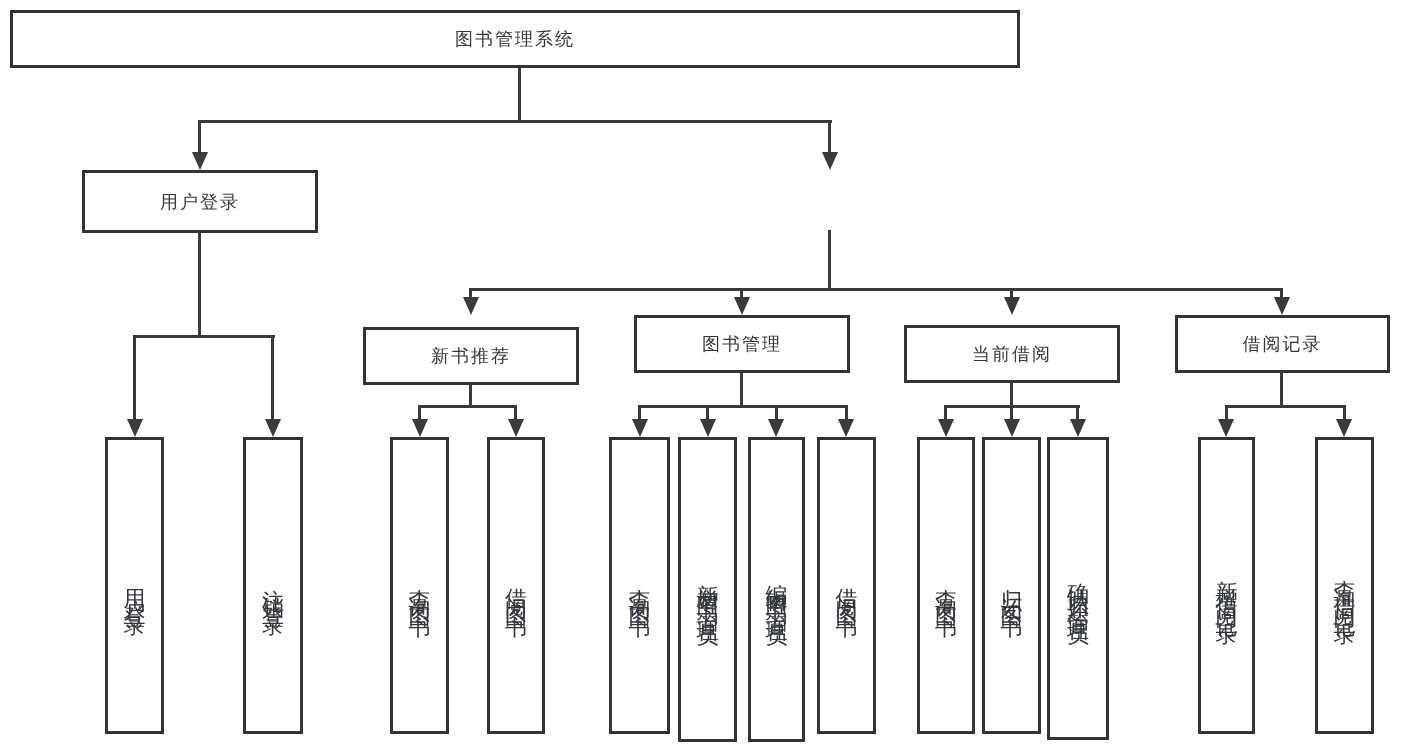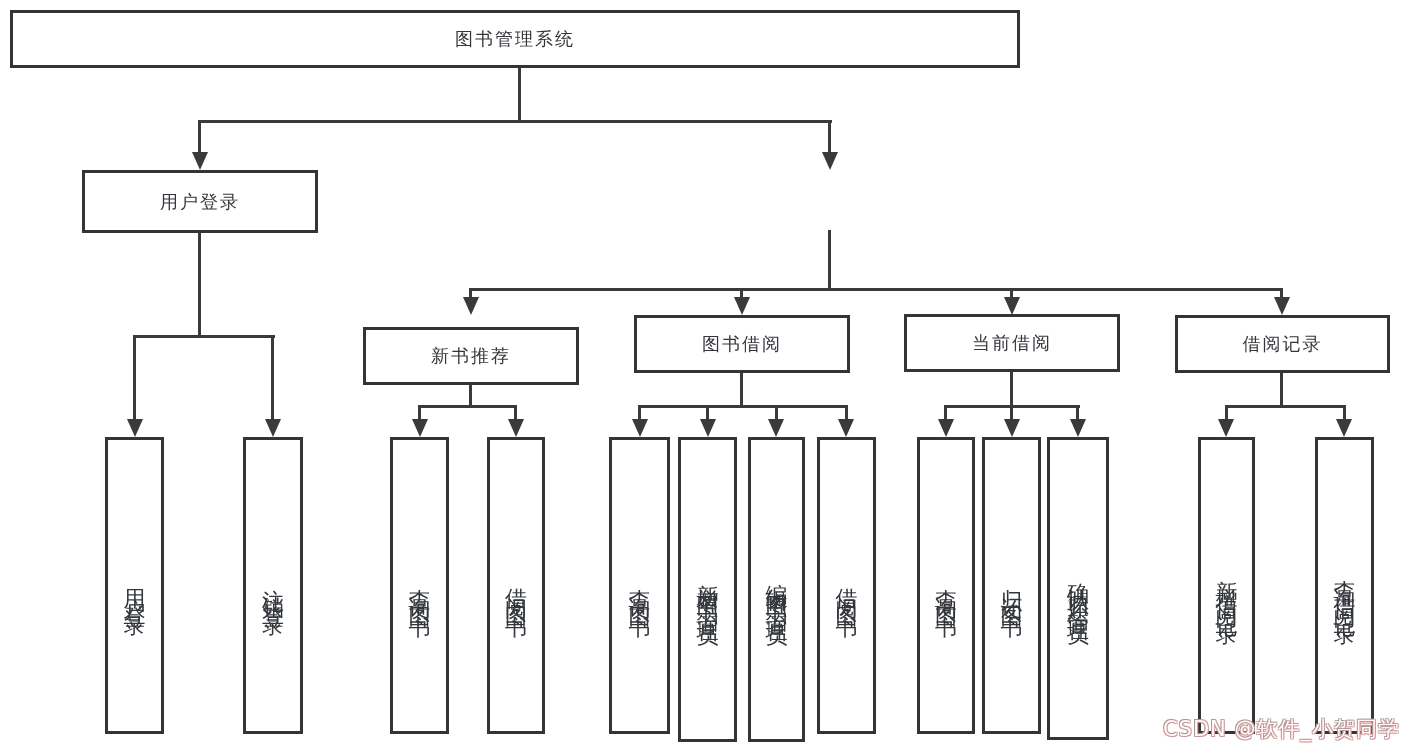--- a/index.html
+++ b/index.html
@@ -92,37 +92,36 @@
   <i class="vl" style="left:1225px;top:405px;height:16px"></i>
   <i class="ar" style="left:1218px;top:419px"></i>
   <i class="vl" style="left:1343px;top:405px;height:16px"></i>
   <i class="ar" style="left:1336px;top:419px"></i>
 
   <div class="box hbox" style="left:10px;top:10px;width:1010px;height:58px">图书管理系统</div>
 
   <div class="box hbox" style="left:82px;top:170px;width:236px;height:63px">用户登录</div>
 
   <div class="box hbox" style="left:363px;top:327px;width:216px;height:58px">新书推荐</div>
-  <div class="box hbox" style="left:634px;top:315px;width:216px;height:58px">图书借阅</div>
-  <div class="box hbox" style="left:904px;top:314px;width:216px;height:58px">当前借阅</div>
+  <div class="box hbox" style="left:634px;top:315px;width:216px;height:58px">图书管理</div>
+  <div class="box hbox" style="left:904px;top:325px;width:216px;height:58px">当前借阅</div>
   <div class="box hbox" style="left:1175px;top:315px;width:215px;height:58px">借阅记录</div>
 
   <div class="box vbox" style="left:105px;top:437px;width:59px;height:297px">用户登录</div>
   <div class="box vbox" style="left:243px;top:437px;width:60px;height:297px">注销登录</div>
 
   <div class="box vbox" style="left:390px;top:437px;width:59px;height:297px">查询图书</div>
   <div class="box vbox" style="left:487px;top:437px;width:58px;height:297px">借阅图书</div>
 
   <div class="box vbox" style="left:609px;top:437px;width:61px;height:297px">查询图书</div>
   <div class="box vbox" style="left:678px;top:437px;width:59px;height:305px;letter-spacing:6px">新增图书（管理员）</div>
   <div class="box vbox" style="left:748px;top:437px;width:57px;height:305px;letter-spacing:6px">编辑图书（管理员）</div>
   <div class="box vbox" style="left:817px;top:437px;width:59px;height:297px">借阅图书</div>
 
   <div class="box vbox" style="left:917px;top:437px;width:58px;height:297px">查询图书</div>
   <div class="box vbox" style="left:982px;top:437px;width:59px;height:297px">归还图书</div>
   <div class="box vbox" style="left:1047px;top:437px;width:62px;height:303px;letter-spacing:6px">确认归还（管理员）</div>
 
   <div class="box vbox" style="left:1198px;top:437px;width:57px;height:297px">新增借阅记录</div>
   <div class="box vbox" style="left:1315px;top:437px;width:59px;height:297px">查询借阅记录</div>
 
-  <div class="watermark">CSDN @软件_小贺同学</div>
 
 </div>
 
 </body></html>

